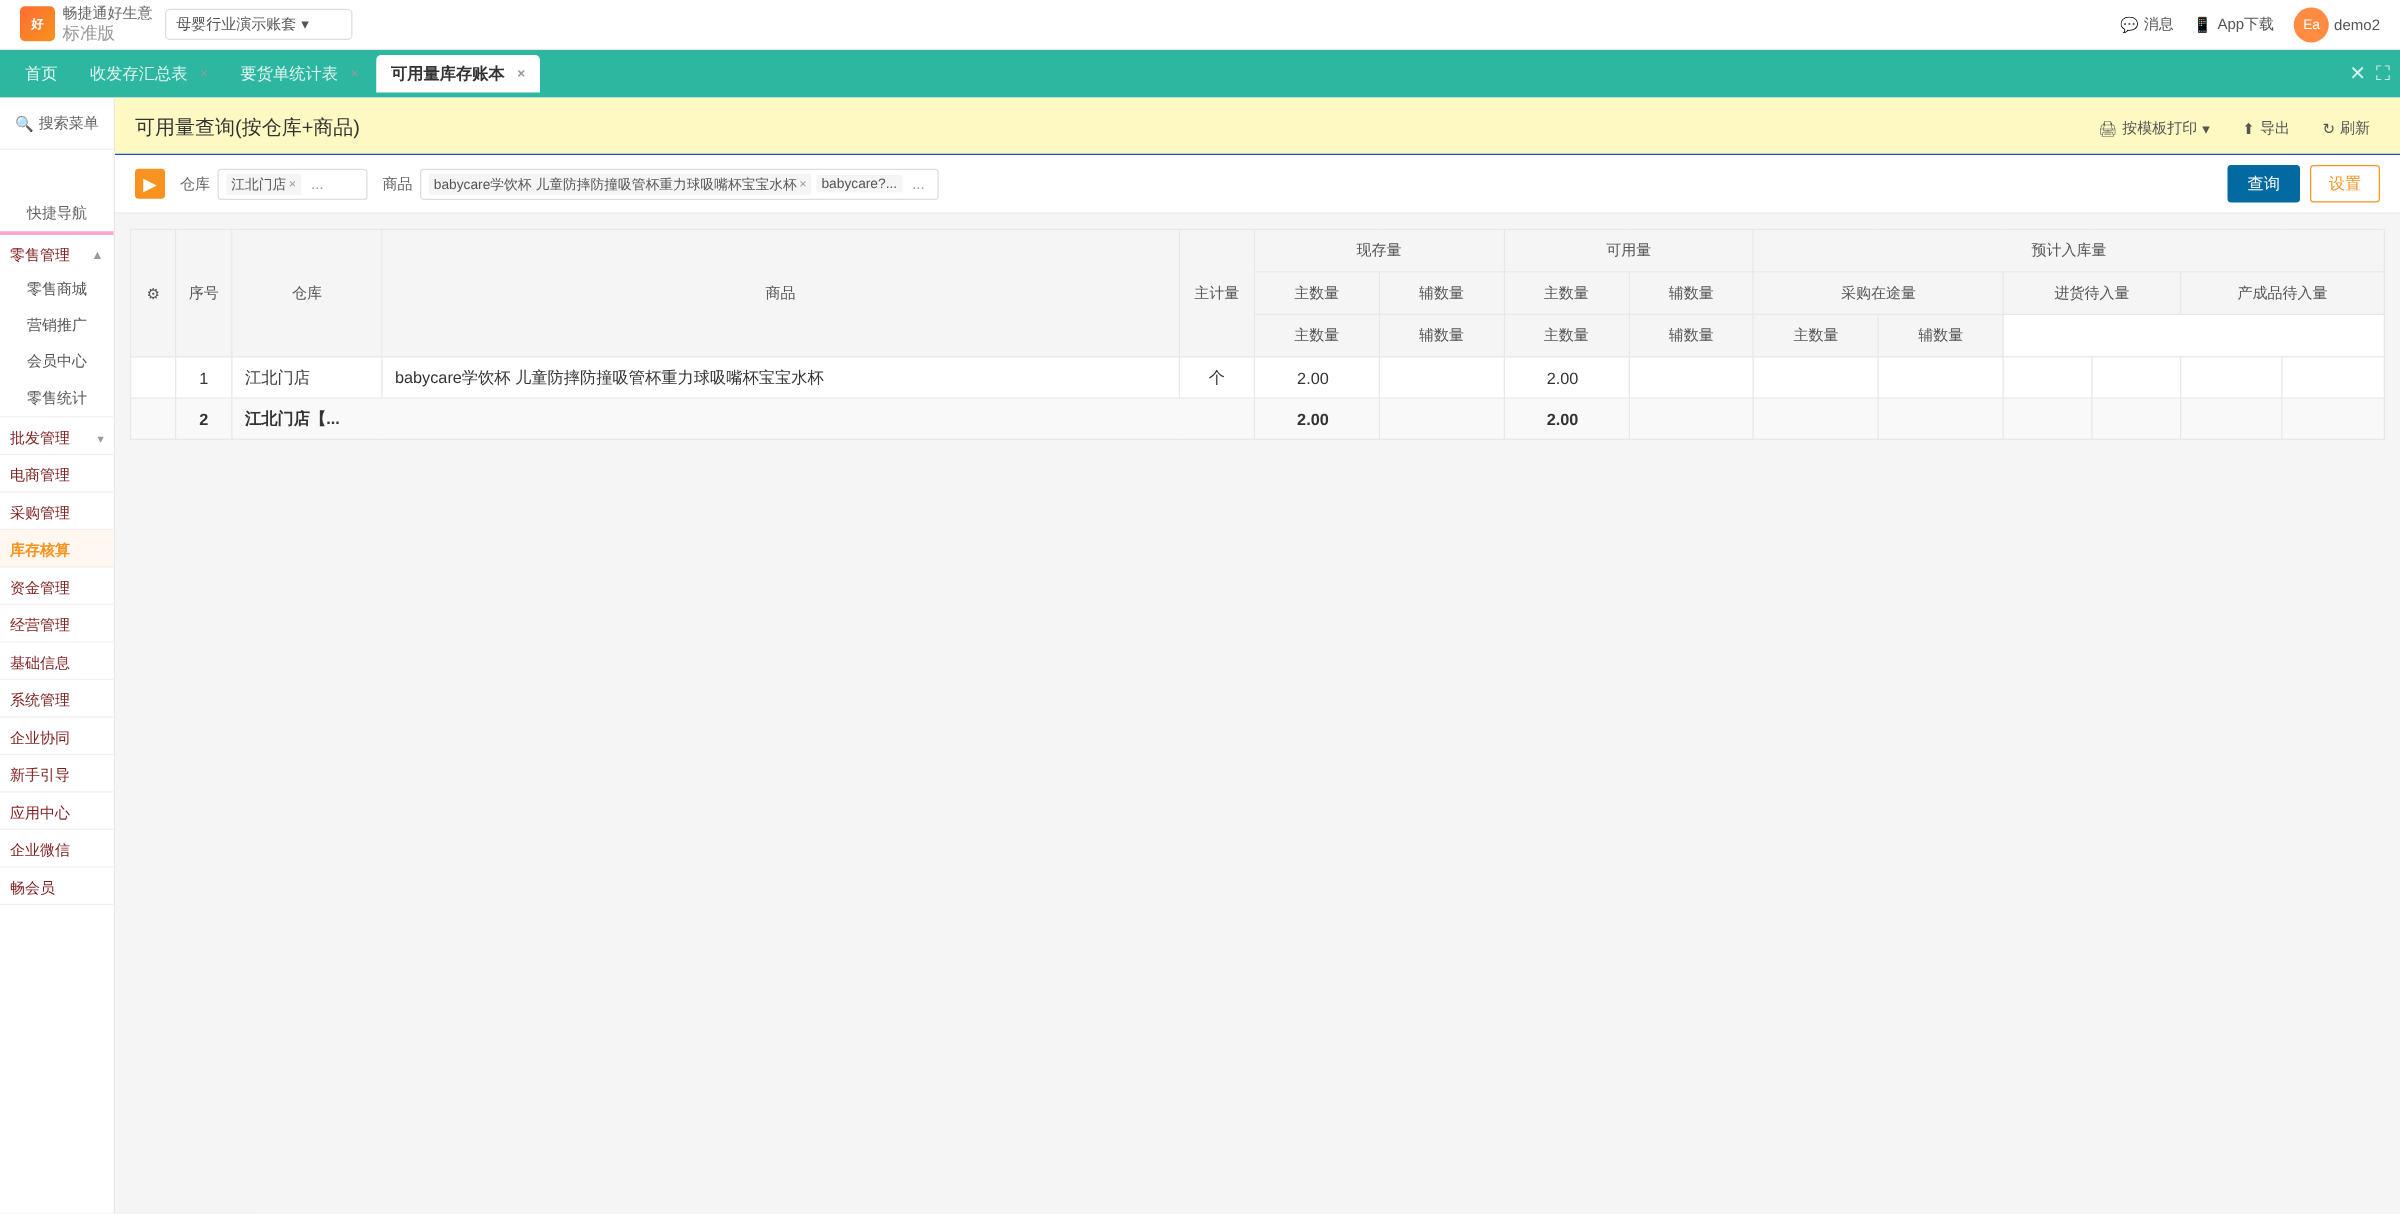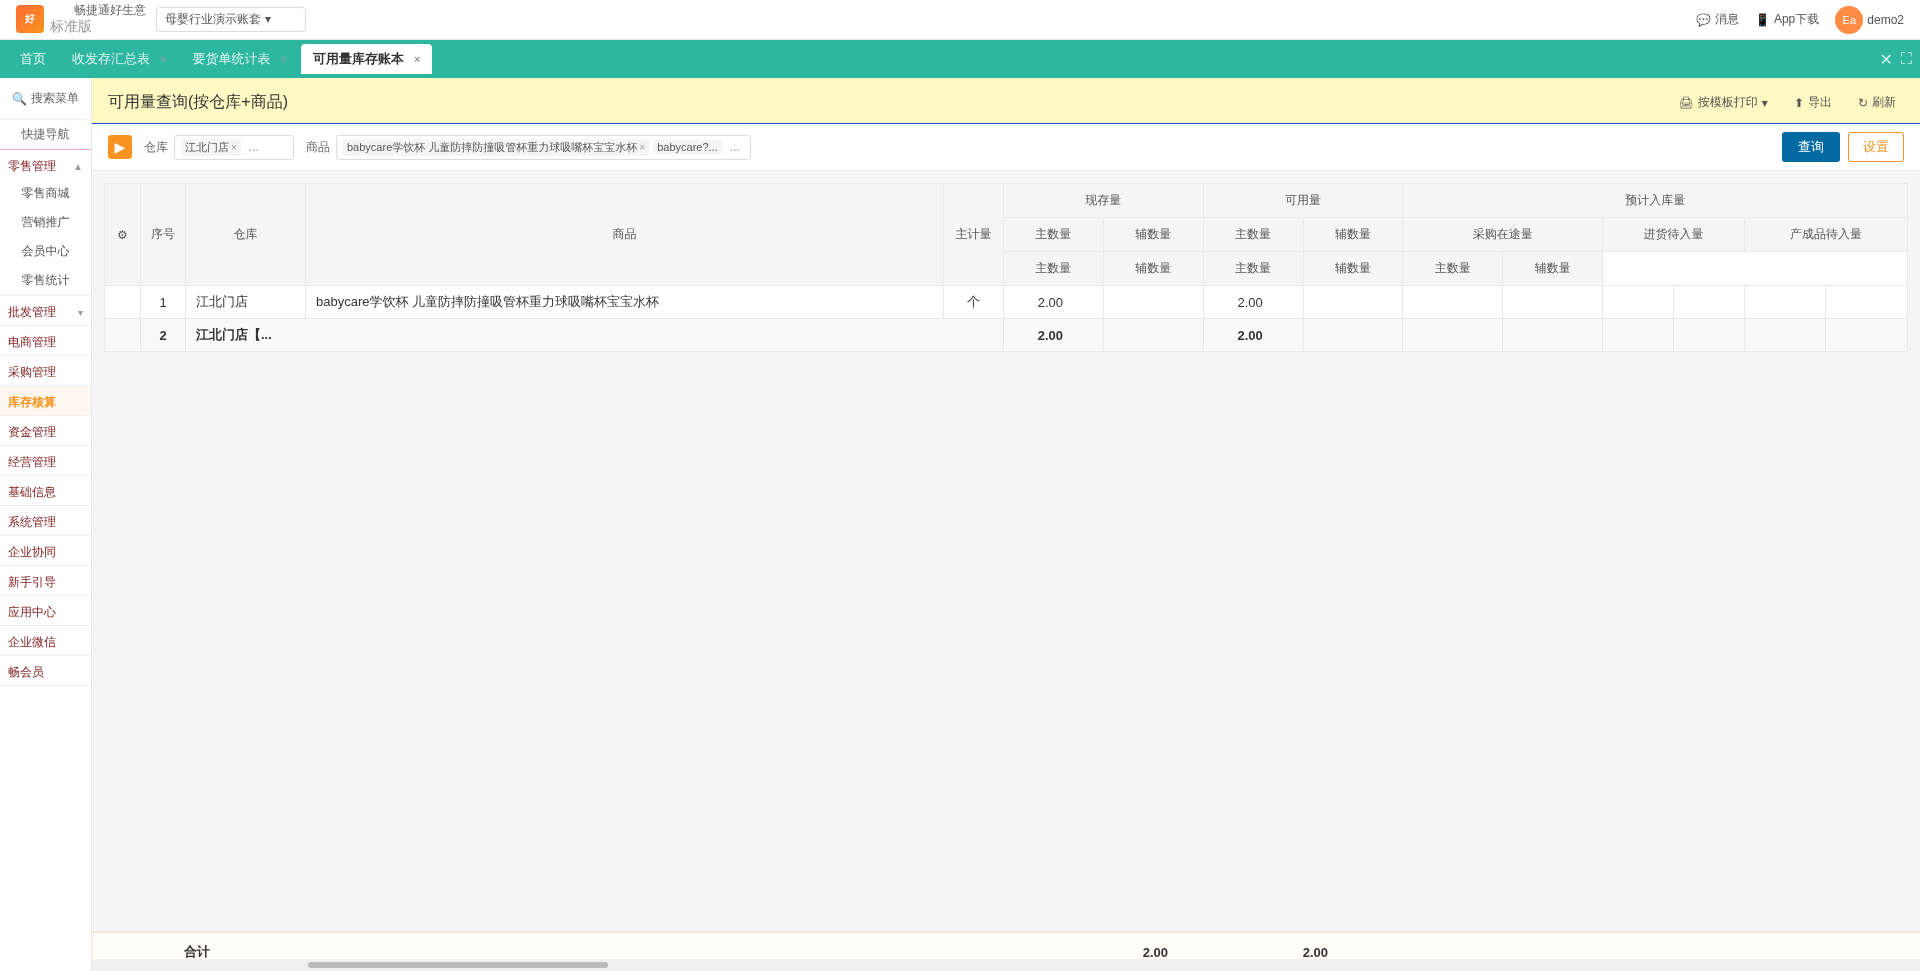--- a/index.html
+++ b/index.html
@@ -3,21 +3,21 @@
   <meta charset="utf-8">
   <style>
     * { box-sizing: border-box; margin: 0; padding: 0; }
     body { font-family: 'Microsoft YaHei', Arial, sans-serif; font-size: 13px; color: #333; background: #f0f0f0; display: flex; flex-direction: column; height: 971px; overflow: hidden; }
 
     
     .top-bar { background: #fff; height: 40px; display: flex; align-items: center; justify-content: space-between; padding: 0 16px; border-bottom: 1px solid #e8e8e8; flex-shrink: 0; }
     .top-bar-left { display: flex; align-items: center; gap: 10px; }
     .logo-area { display: flex; align-items: center; gap: 6px; }
     .logo-icon { width: 28px; height: 28px; background: linear-gradient(135deg, #ff6b35, #f7931e); border-radius: 4px; display: flex; align-items: center; justify-content: center; color: white; font-size: 10px; font-weight: bold; }
-    .logo-text { font-size: 12px; color: #666; line-height: 1.2; margin-left: 24px; }
+    .logo-text { font-size: 12px; color: #666; line-height: 1.2; }
     .logo-sub { font-size: 14px; color: #999; }
     .industry-select { display: flex; align-items: center; gap: 4px; border: 1px solid #ddd; border-radius: 4px; padding: 3px 8px; font-size: 12px; color: #555; cursor: pointer; min-width: 150px; background: #fff; }
     .top-bar-right { display: flex; align-items: center; gap: 16px; }
     .top-right-item { display: flex; align-items: center; gap: 4px; font-size: 12px; color: #555; cursor: pointer; }
     .avatar { width: 28px; height: 28px; border-radius: 50%; background: #ff8c42; display: flex; align-items: center; justify-content: center; color: white; font-size: 11px; overflow: hidden; }
 
     
     .tab-bar { background: #2db7a0; height: 38px; display: flex; align-items: center; padding: 0 8px; flex-shrink: 0; gap: 2px; }
     .tab-item { height: 30px; padding: 0 12px; display: flex; align-items: center; gap: 6px; border-radius: 4px 4px 0 0; font-size: 13px; cursor: pointer; color: rgba(255,255,255,0.85); background: transparent; }
     .tab-item.active { background: #fff; color: #333; border-radius: 4px 4px 0 0; font-weight: bold; }
@@ -27,21 +27,21 @@
     .tab-actions { display: flex; align-items: center; gap: 8px; }
     .tab-action-btn { color: rgba(255,255,255,0.8); cursor: pointer; font-size: 16px; }
 
     
     .main-layout { display: flex; flex: 1; overflow: hidden; }
 
     
     .sidebar { width: 92px; background: #fff; border-right: 1px solid #e8e8e8; display: flex; flex-direction: column; flex-shrink: 0; overflow-y: auto; }
     .sidebar-search { padding: 8px; border-bottom: 1px solid #f0f0f0; }
     .sidebar-search-btn { width: 100%; background: none; border: none; color: #666; font-size: 12px; cursor: pointer; display: flex; align-items: center; gap: 4px; padding: 4px; }
-    .sidebar-nav-btn { width: 100%; background: none; border: none; color: #666; font-size: 12px; cursor: pointer; padding: 6px 8px; border-bottom: 1px solid #f9a8d4; }
+    .sidebar-nav-btn { width: 100%; background: none; border: none; color: #666; font-size: 12px; cursor: pointer; padding: 6px 8px; border-bottom: 3px solid #f9a8d4; margin-top: 36px; }
     .sidebar-group { border-bottom: 1px solid #f0f0f0; }
     .sidebar-group-header { padding: 8px 8px 4px; display: flex; align-items: center; justify-content: space-between; cursor: pointer; }
     .sidebar-group-title { font-size: 12px; color: #7f1d1d; font-weight: 500; }
     .sidebar-item { padding: 6px 12px; font-size: 12px; color: #555; cursor: pointer; display: block; text-align: center; }
     .chevron { font-size: 10px; color: #999; }
 
     
     .content-area { flex: 1; display: flex; flex-direction: column; overflow: hidden; background: #f5f5f5; }
 
     
@@ -351,42 +351,15 @@
             <td></td>
             <td></td>
             <td></td>
             <td></td>
             <td></td>
           </tr>
         </tbody>
       </table>
     </div>
 
-    <div class="table-footer" style="position:relative;">
-      <table style="width:100%;border-collapse:collapse;background:#fffbf5;">
-        <tbody>
-          <tr>
-            <td style="width:36px;"></td>
-            <td style="width:40px;"></td>
-            <td style="width:120px;text-align:left;font-weight:bold;font-size:13px;">合计</td>
-            <td style="font-size:13px;"></td>
-            <td style="width:60px;"></td>
-            <td style="text-align:right;padding-right:16px;font-weight:bold;font-size:13px;width:80px;">2.00</td>
-            <td style="width:80px;"></td>
-            <td style="text-align:right;padding-right:16px;font-weight:bold;font-size:13px;width:80px;">2.00</td>
-            <td style="width:80px;"></td>
-            <td style="width:80px;"></td>
-            <td style="width:80px;"></td>
-            <td style="width:80px;"></td>
-            <td style="width:80px;"></td>
-            <td style="width:80px;"></td>
-            <td style="width:80px;"></td>
-          </tr>
-        </tbody>
-      </table>
-
-      <div style="position:absolute;bottom:0;left:0;right:0;height:12px;background:#f0f0f0;display:flex;align-items:center;padding:0 16px;">
-        <div style="width:300px;height:6px;background:#bbb;border-radius:3px;margin-left:200px;"></div>
-      </div>
-    </div>
 
   </div>
 </div>
 
 </body></html>

